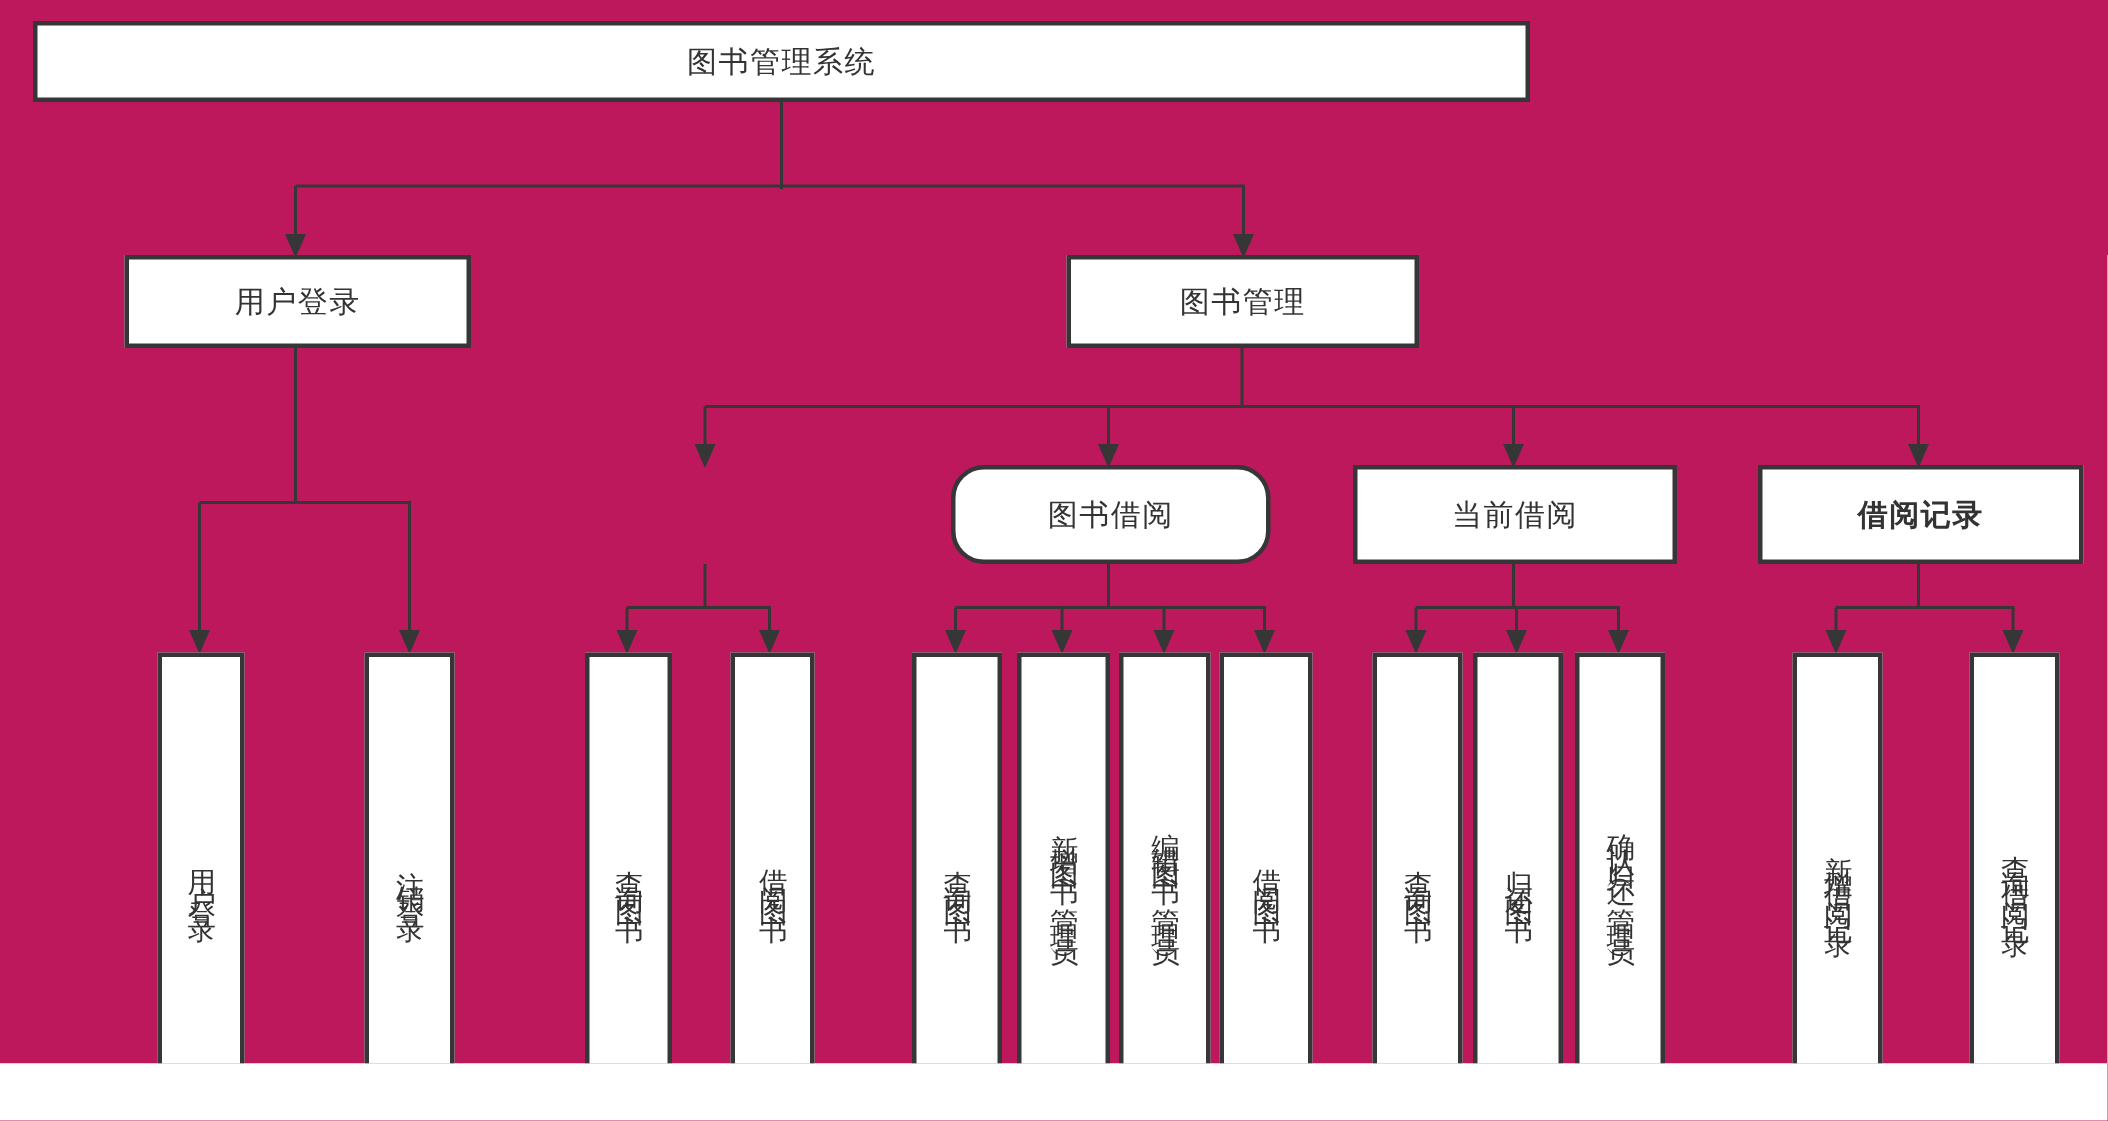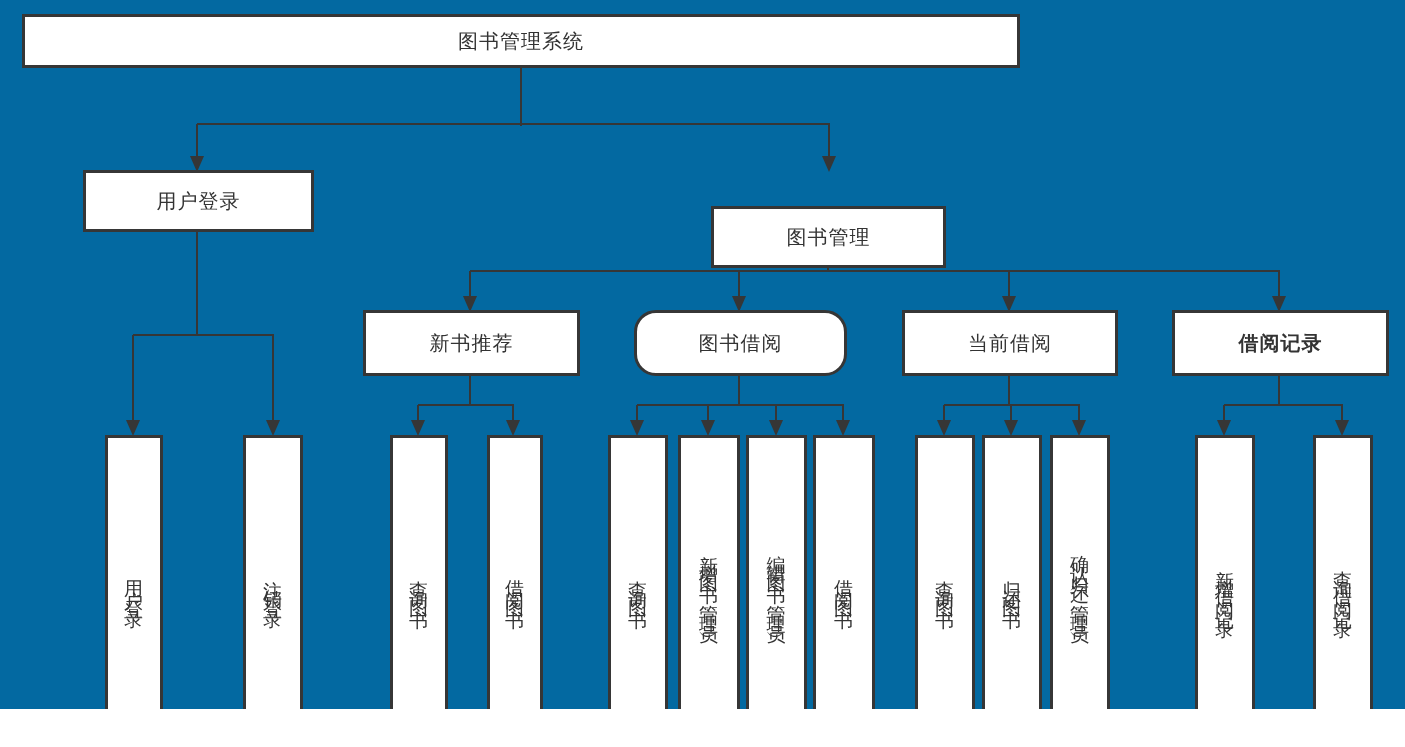--- a/index.html
+++ b/index.html
@@ -1,20 +1,20 @@
 <!DOCTYPE html>
 <html><head>
 <meta charset="utf-8">
 <style>
   * { margin:0; padding:0; box-sizing:border-box; }
   html,body { background:#ffffff; }
   body { font-family:"Liberation Sans", sans-serif; }
   .canvas {
     position:relative; width:1405px; height:709px;
-    background:#0369a1; overflow:hidden;
+    background:#be185d; overflow:hidden;
   }
   .connectors { position:absolute; left:0; top:0; }
   .box {
     position:absolute; border:3px solid #363636; background:#ffffff;
     display:flex; align-items:center; justify-content:center;
     color:#333333;
   }
   .hbox { font-size:20px; letter-spacing:1px; }
   .root-box { font-size:20px; letter-spacing:1px; }
   .vbox span {
@@ -99,27 +99,24 @@
     </g>
   </svg>
 
   <div class="box root-box" style="left:22px; top:14px; width:998px; height:54px;">
     <span>图书管理系统</span>
   </div>
 
   <div class="box hbox" style="left:83px; top:170px; width:231px; height:62px;">
     <span>用户登录</span>
   </div>
-  <div class="box hbox" style="left:711px; top:170px; width:235px; height:62px;margin-top:36px;">
+  <div class="box hbox" style="left:711px; top:170px; width:235px; height:62px;">
     <span>图书管理</span>
   </div>
 
-  <div class="box hbox" style="left:363px; top:310px; width:217px; height:66px;">
-    <span>新书推荐</span>
-  </div>
   <div class="box hbox" style="left:634px; top:310px; width:213px; height:66px;border-radius:22px;">
     <span>图书借阅</span>
   </div>
   <div class="box hbox" style="left:902px; top:310px; width:216px; height:66px;">
     <span>当前借阅</span>
   </div>
   <div class="box hbox" style="left:1172px; top:310px; width:217px; height:66px;font-weight:bold;">
     <span>借阅记录</span>
   </div>
 

